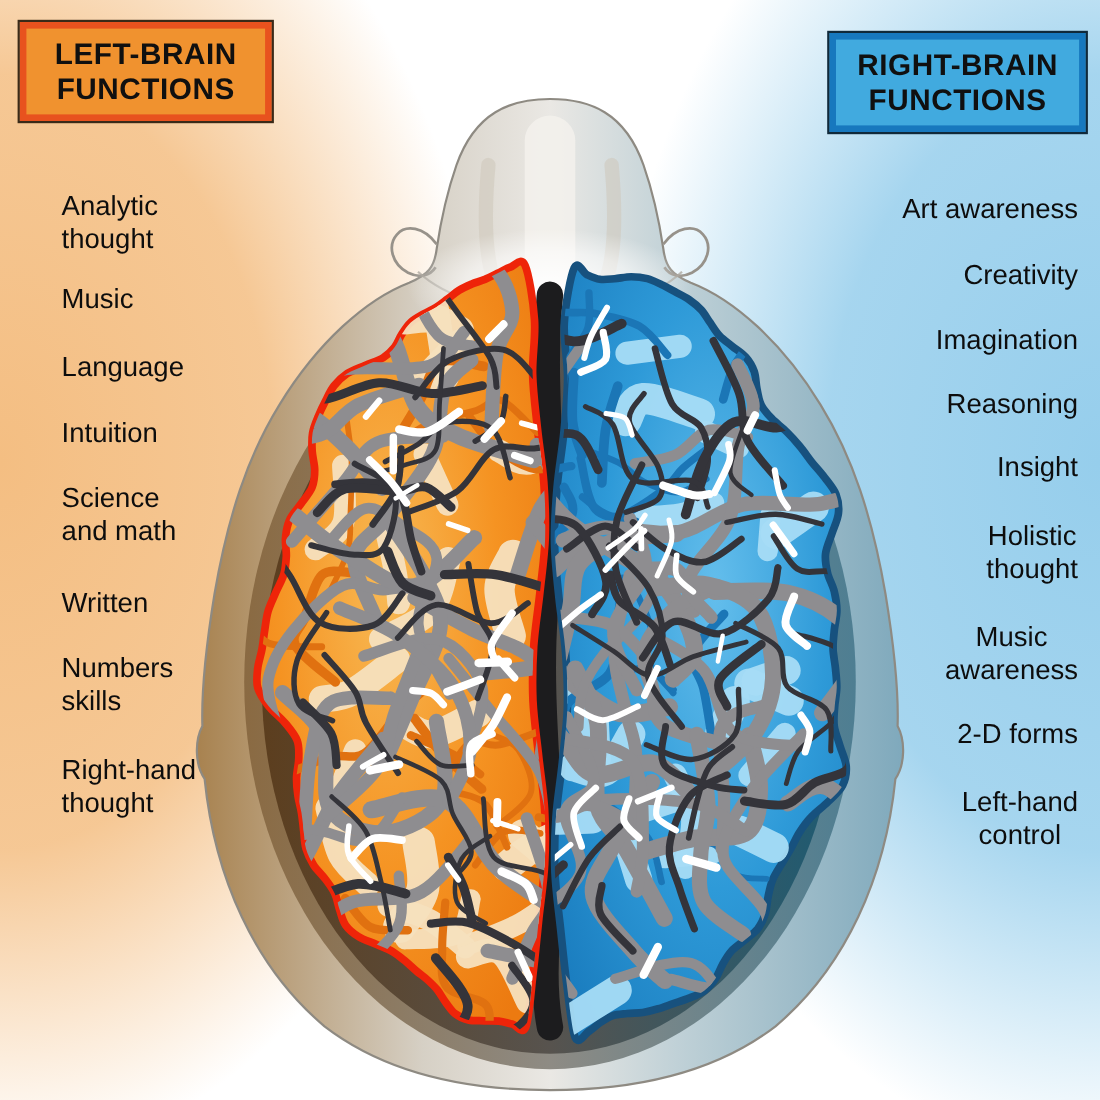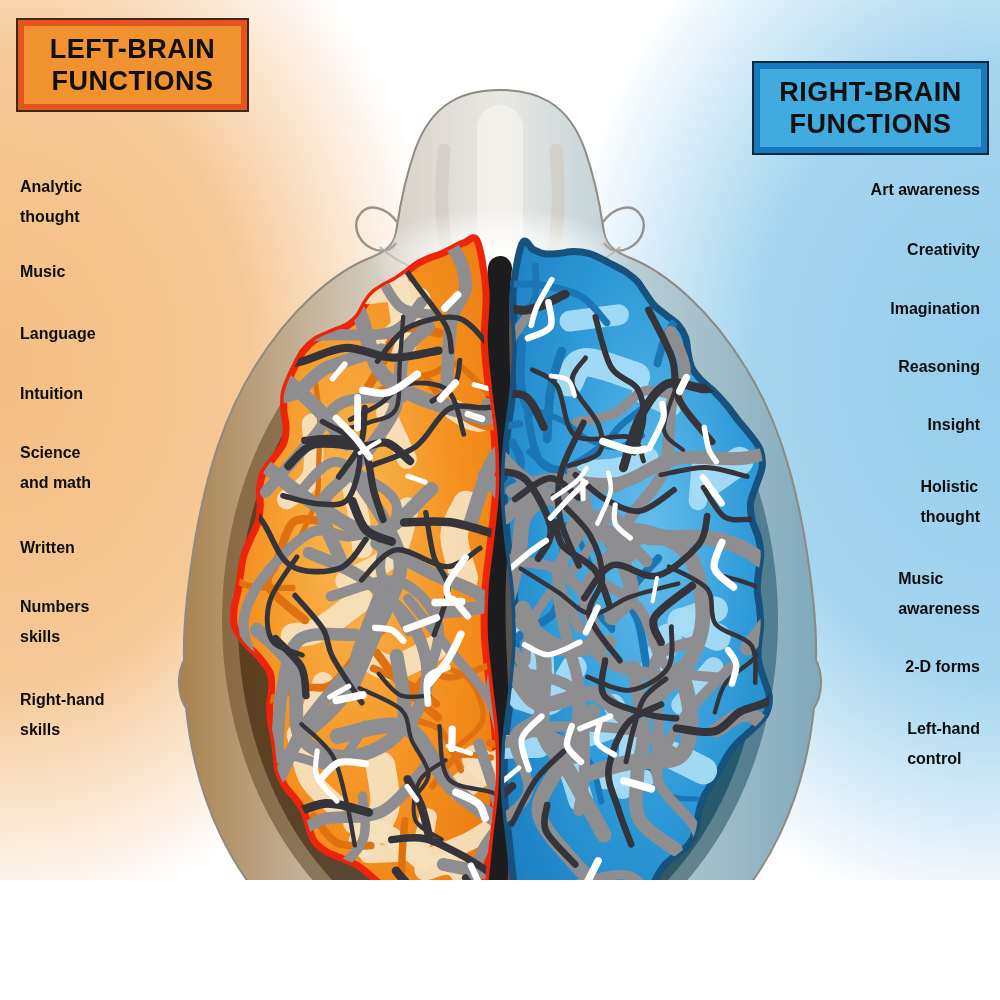--- a/index.html
+++ b/index.html
@@ -1,36 +1,36 @@
 <!DOCTYPE html>
 <html><head>
 <meta charset="utf-8">
 <style>
   html,body{margin:0;padding:0;background:#fff;}
   .canvas{
-    position:relative;width:1000px;height:880px;overflow:hidden;
+    position:relative;width:1000px;height:1000px;overflow:hidden;
     font-family:"Liberation Sans",sans-serif;
     background:
       radial-gradient(ellipse 62% 88% at 0% 42%, rgba(244,190,130,1) 0%, rgba(244,190,130,.85) 40%, rgba(244,190,130,0) 72%),
       radial-gradient(ellipse 62% 88% at 100% 42%, rgba(150,206,236,1) 0%, rgba(150,206,236,.85) 40%, rgba(150,206,236,0) 72%),
       #ffffff;
   }
   .brain-svg{position:absolute;left:0;top:0;width:1000px;height:1000px;}
   .hdr{
     position:absolute;box-sizing:border-box;display:flex;align-items:center;justify-content:center;
     text-align:center;font-weight:bold;font-size:27px;line-height:32px;letter-spacing:.5px;
     color:#101010;white-space:pre-line;border:6px solid;outline:2px solid #32261a;
   }
   .hdr-left{left:18px;top:20px;width:229px;height:90px;background:#f0922f;border-color:#e8521e;outline-color:#3a2a18;}
-  .hdr-right{left:754px;top:30px;width:233px;height:90px;background:#41aadf;border-color:#1778be;outline-color:#10293a;margin-top:33px;}
+  .hdr-right{left:754px;top:30px;width:233px;height:90px;background:#41aadf;border-color:#1778be;outline-color:#10293a;}
   .fn-item{
-    position:absolute;font-weight:bold;font-size:16px;line-height:30px;color:#0d0d0d;white-space:pre-line;
+    position:absolute;font-weight:normal;font-size:25px;line-height:30px;color:#0d0d0d;white-space:pre-line;margin-left:36px;
   }
   .fn-left{left:20px;text-align:left;}
-  .fn-right{right:20px;text-align:left;}
+  .fn-right{right:20px;text-align:center;}
 </style>
 </head>
 <body>
 
 <div class="canvas">
 
   <svg class="brain-svg" id="brain-svg" viewBox="0 0 1000 1000">
     <defs>
       <linearGradient id="headGrad" x1="0" y1="0" x2="1" y2="0">
         <stop offset="0" stop-color="#a8824f"></stop>
@@ -362,21 +362,21 @@
 thought</div>
     <div class="fn-item fn-left" style="top:257px">Music</div>
     <div class="fn-item fn-left" style="top:319px">Language</div>
     <div class="fn-item fn-left" style="top:379px">Intuition</div>
     <div class="fn-item fn-left" style="top:438px">Science
 and math</div>
     <div class="fn-item fn-left" style="top:533px">Written</div>
     <div class="fn-item fn-left" style="top:592px">Numbers
 skills</div>
     <div class="fn-item fn-left" style="top:685px">Right-hand
-skills</div>
+thought</div>
   </div>
 
   <div>
     <div class="fn-item fn-right" style="top:175px">Art awareness</div>
     <div class="fn-item fn-right" style="top:235px">Creativity</div>
     <div class="fn-item fn-right" style="top:294px">Imagination</div>
     <div class="fn-item fn-right" style="top:352px">Reasoning</div>
     <div class="fn-item fn-right" style="top:410px">Insight</div>
     <div class="fn-item fn-right" style="top:472px">Holistic
 thought</div>

